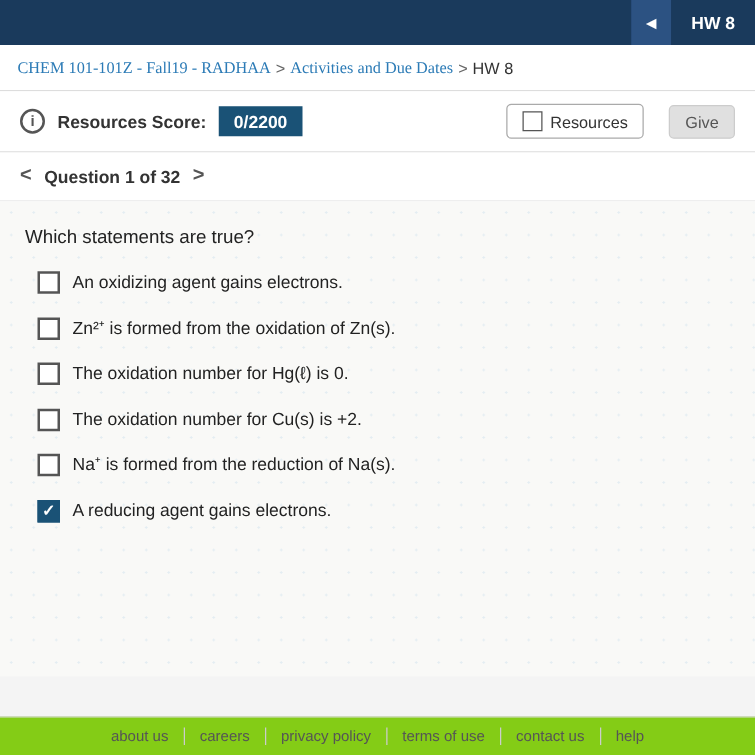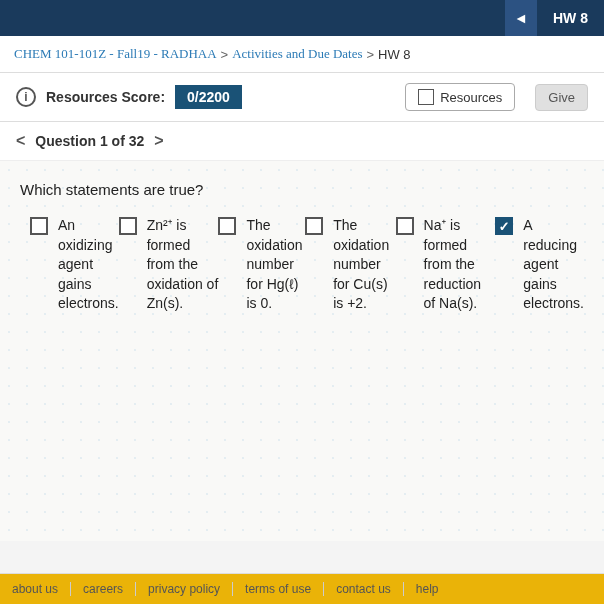--- a/index.html
+++ b/index.html
@@ -161,22 +161,22 @@
       background-size: 18px 18px;
     }
     .question-text {
       font-size: 15px;
       color: #222;
       margin-bottom: 18px;
       font-weight: 500;
     }
     .options-list {
       display: flex;
-      flex-direction: row;
-      gap: 0;
+      flex-direction: column;
+      gap: 17px;
       padding-left: 10px;
     }
     .option-item {
       display: flex;
       align-items: flex-start;
       gap: 10px;
       font-size: 14px;
       color: #222;
     }
     .checkbox {
@@ -204,25 +204,26 @@
     .option-text {
       line-height: 1.4;
     }
 
     
     .footer {
       position: absolute;
       bottom: 0;
       left: 0;
       right: 0;
-      background: #eab308;
+      background: #84cc16;
       border-top: 1px solid #ddd;
       padding: 8px 0;
       display: flex;
       align-items: center;
+      justify-content: center;
       gap: 0;
     }
     .footer-link {
       font-size: 12px;
       color: #555;
       padding: 0 12px;
       border-right: 1px solid #ccc;
       cursor: pointer;
       text-decoration: none;
     }

